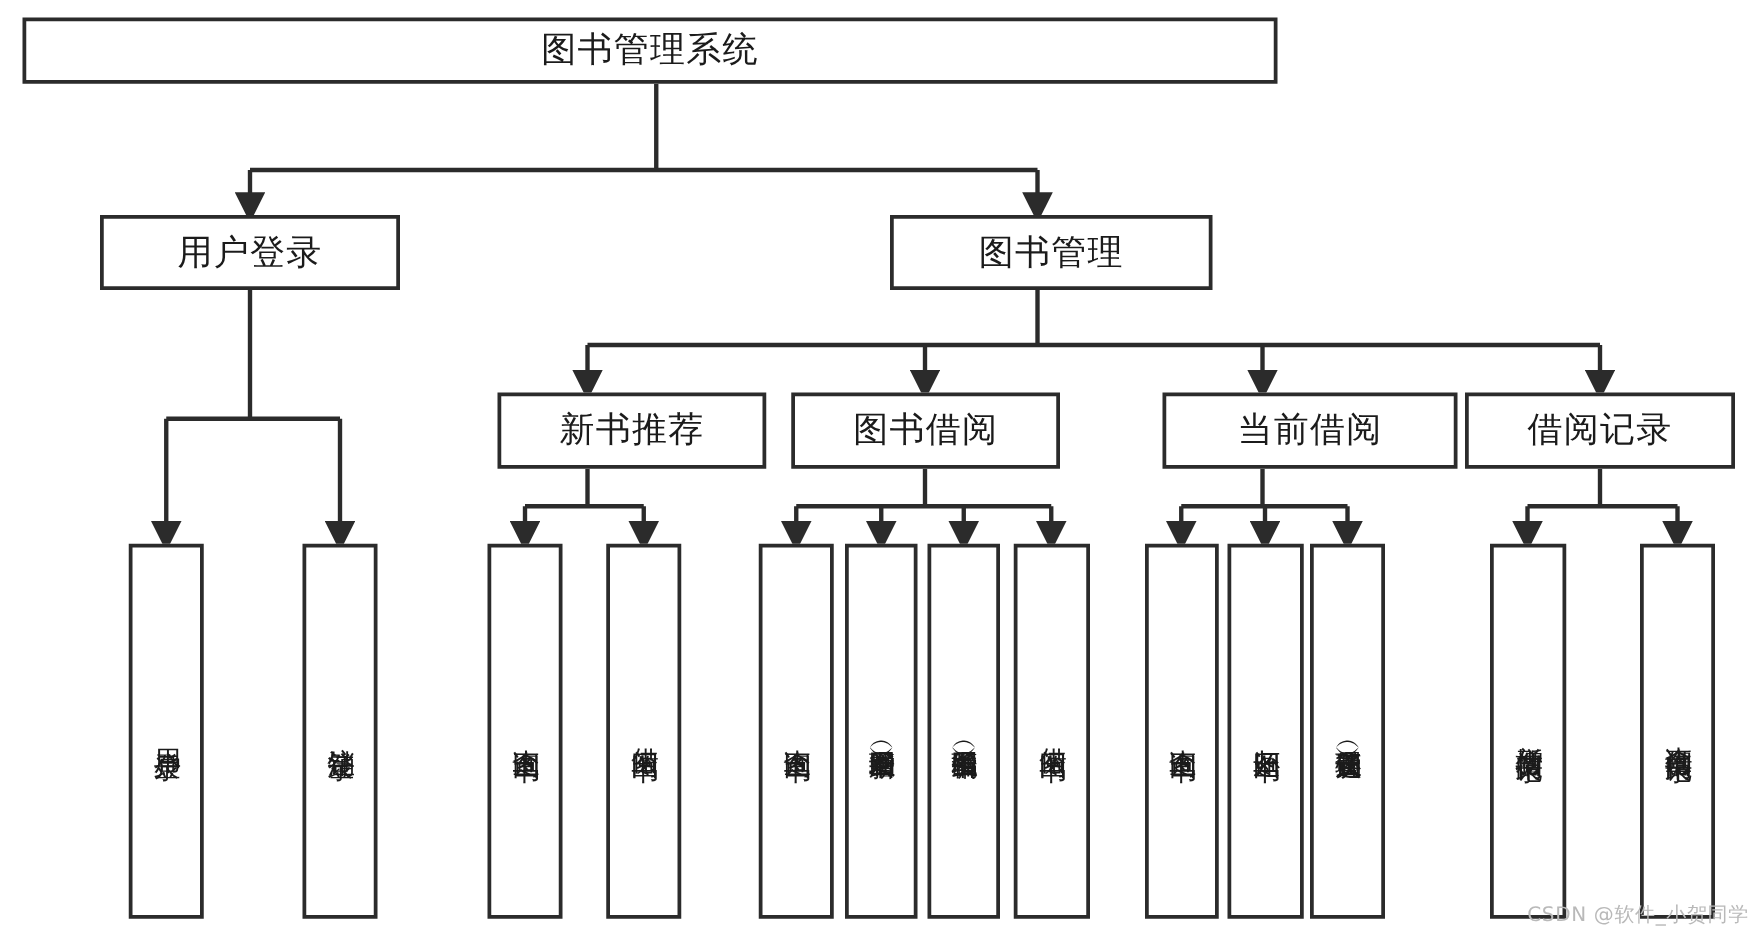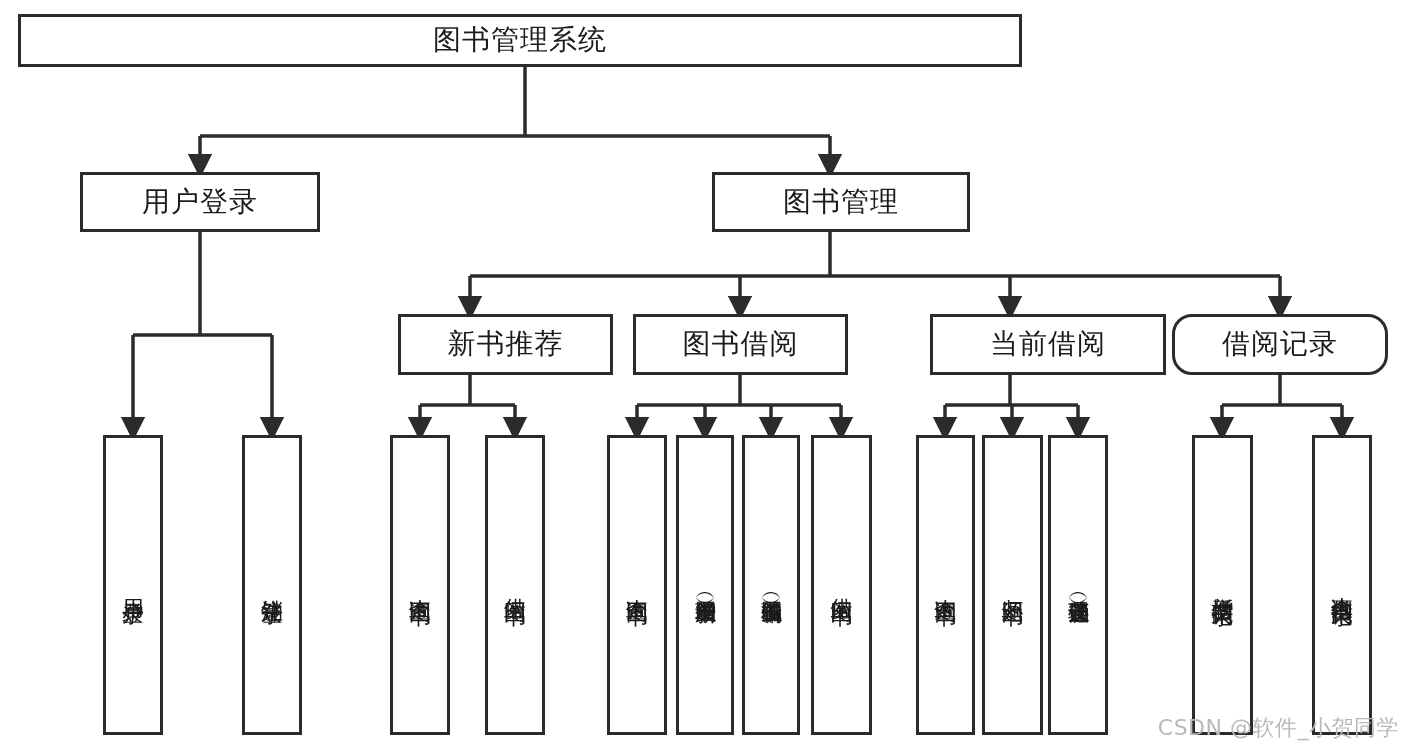--- a/index.html
+++ b/index.html
@@ -55,21 +55,21 @@
   }
   .node.vert.tight .label {
     font-size: 21px;
     letter-spacing: 0px;
     line-height: 1.12;
   }
   #watermark {
     position: absolute;
     right: 6px;
     bottom: 4px;
-    font-size: 22px;
+    font-size: 16px;
     color: #b9b9b9;
     font-family: "DejaVu Sans", "Liberation Sans", sans-serif;
     white-space: nowrap;
     letter-spacing: 0.5px;
   }
 </style>
 </head>
 <body>
 
 <div id="diagram">
@@ -137,21 +137,21 @@
 
   <div class="node horiz" style="left: 363px; top: 314px; width: 215px; height: 61px; margin-left: 35px;">
     <span class="label">新书推荐</span>
   </div>
   <div class="node horiz" style="left: 633px; top: 314px; width: 215px; height: 61px;">
     <span class="label">图书借阅</span>
   </div>
   <div class="node horiz" style="left: 930px; top: 314px; width: 236px; height: 61px;">
     <span class="label">当前借阅</span>
   </div>
-  <div class="node horiz" style="left: 1172px; top: 314px; width: 216px; height: 61px; border-radius: 20px;">
+  <div class="node horiz" style="left: 1172px; top: 314px; width: 216px; height: 61px;">
     <span class="label">借阅记录</span>
   </div>
 
   <div class="node vert" style="left: 103px; top: 435px; width: 60px; height: 300px;">
     <span class="label">用户登录</span>
   </div>
   <div class="node vert" style="left: 242px; top: 435px; width: 60px; height: 300px;">
     <span class="label">注销登录</span>
   </div>
   <div class="node vert" style="left: 390px; top: 435px; width: 60px; height: 300px;">

